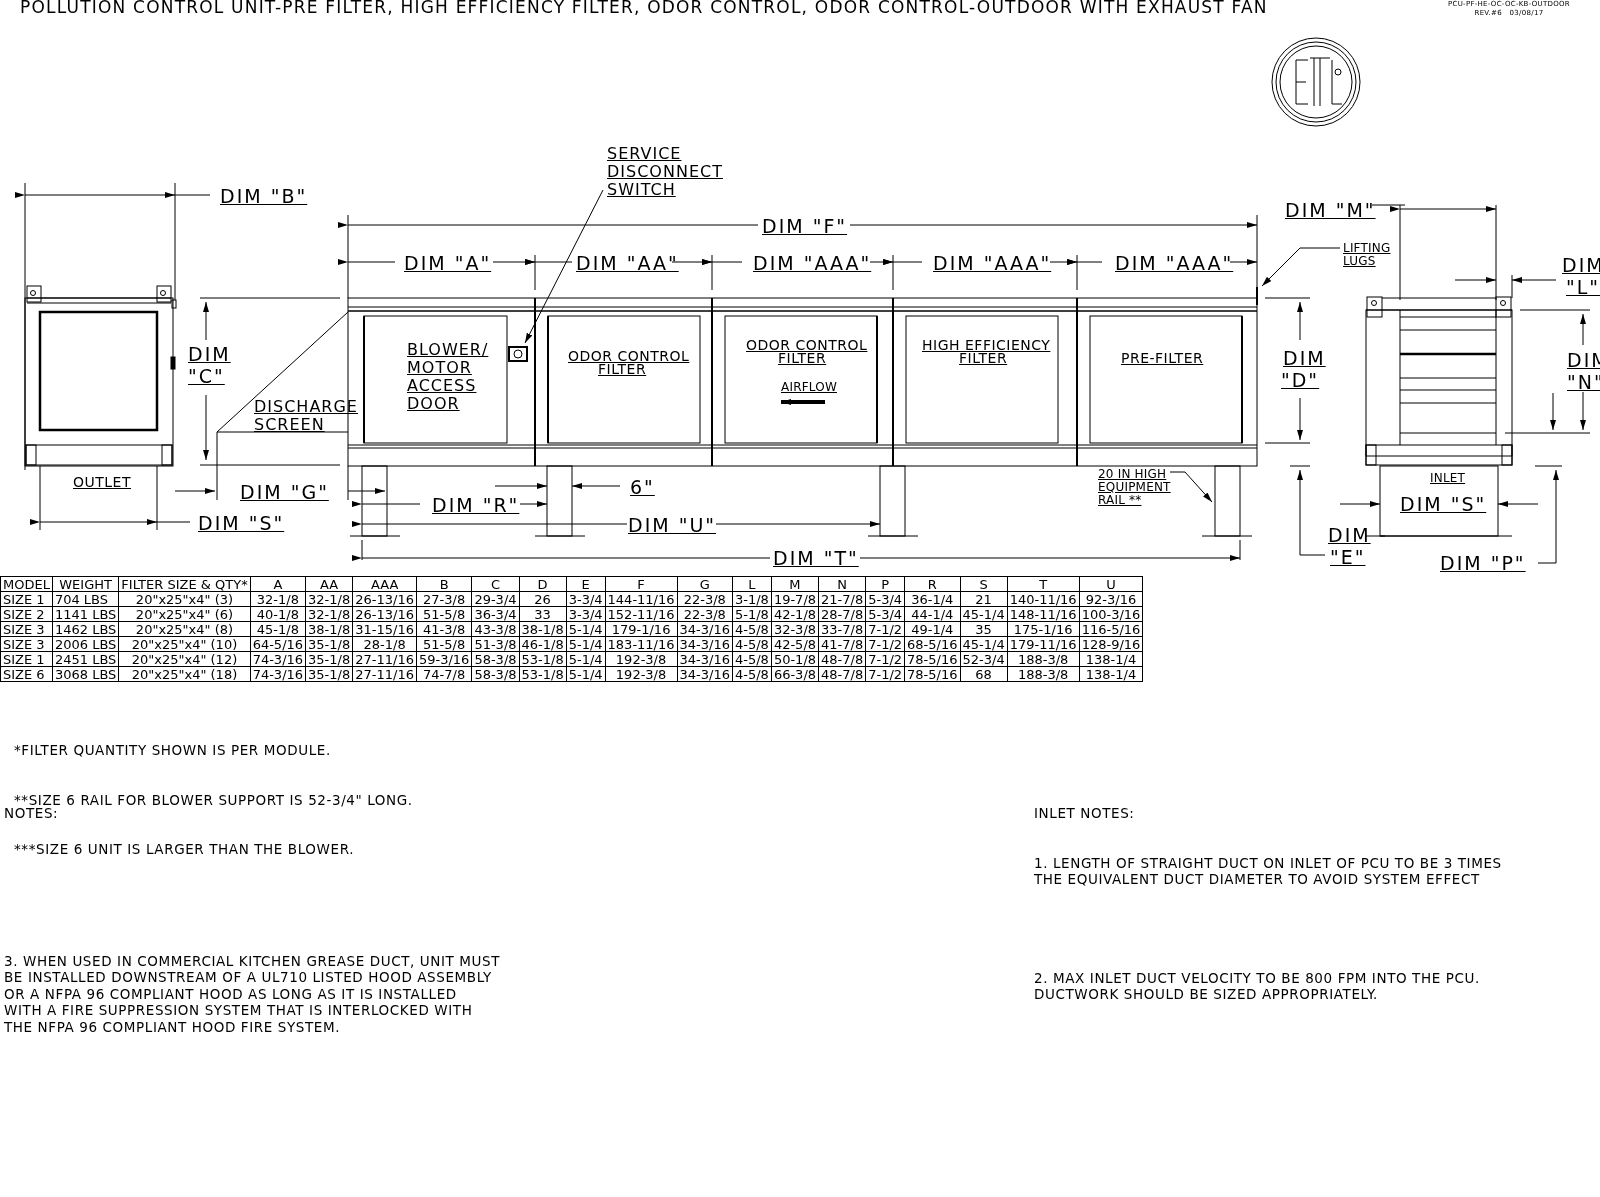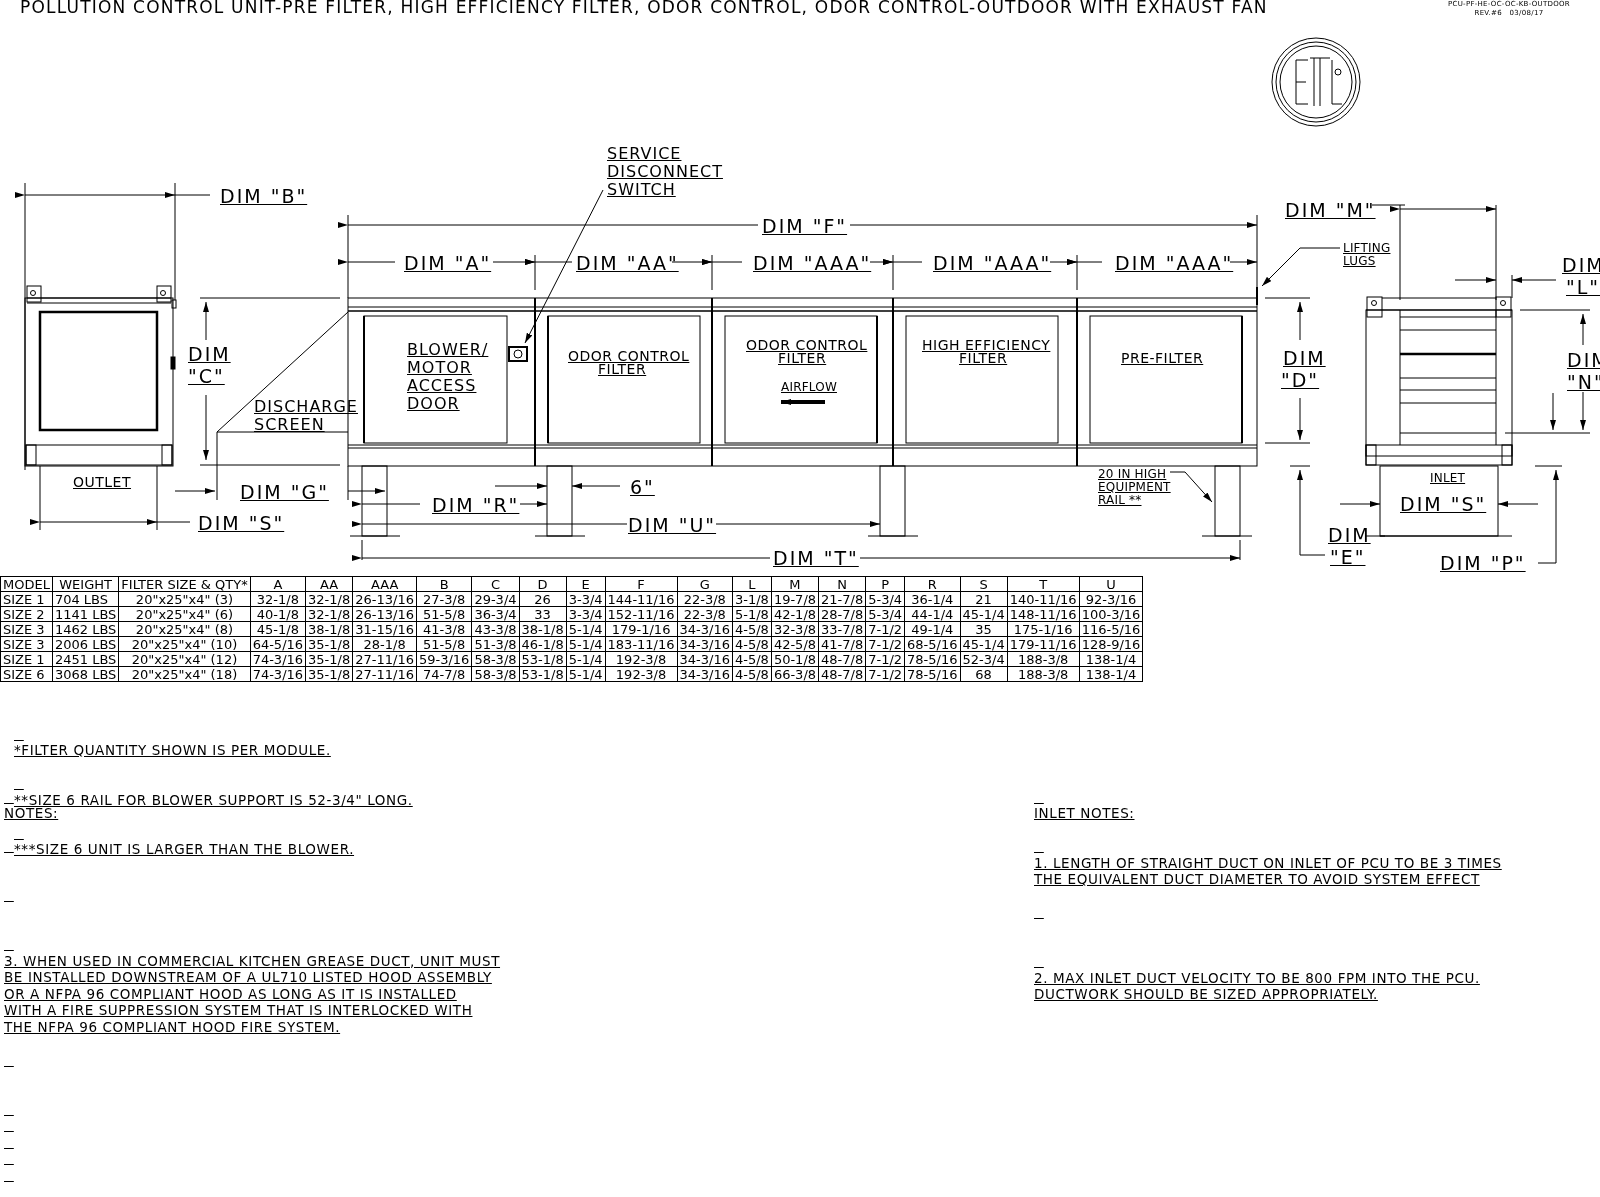--- a/index.html
+++ b/index.html
@@ -8,21 +8,21 @@
   .title { left:20px; top:-3px; font-size:17px; letter-spacing:1.2px; white-space:nowrap; }
   .rev { right:30px; top:0px; font-size:7px; text-align:center; line-height:9px; letter-spacing:0.3px; }
   .lbl { position:absolute; font-size:16px; letter-spacing:1px; white-space:nowrap; line-height:18px;text-decoration:underline; }
   .sm { font-size:14px; letter-spacing:0.5px; line-height:17px; }
   .xs { font-size:12px; line-height:12px; letter-spacing:0.2px; }
   .dim { font-size:19px; letter-spacing:2px; line-height:20px; }
   svg#drawing { position:absolute; left:0; top:0; }
   table.spec { position:absolute; left:0; top:576px; border-collapse:collapse; font-size:13px; line-height:13px; }
   table.spec td, table.spec th { border:1px solid #000; padding:0 2px; white-space:nowrap; font-weight:normal; text-align:center; height:14px; }
   table.spec td.l { text-align:left; }
-  .notes { position:absolute; font-size:13.5px; letter-spacing:0.6px; line-height:16.5px; white-space:pre;text-decoration:underline; }
+  .notes { position:absolute; font-size:13.5px; letter-spacing:0.6px; line-height:16.5px; white-space:pre; }
   .fn { left:14px; top:709px; }
   .gen { left:4px; top:772px; }
   .inlet { left:1034px; top:772px; }
 </style>
 </head>
 <body>
 
 <div class="abs title">POLLUTION CONTROL UNIT-PRE FILTER, HIGH EFFICIENCY FILTER, ODOR CONTROL, ODOR CONTROL-OUTDOOR WITH EXHAUST FAN</div>
 <div class="abs rev">
   <div>PCU-PF-HE-OC-OC-KB-OUTDOOR</div>

